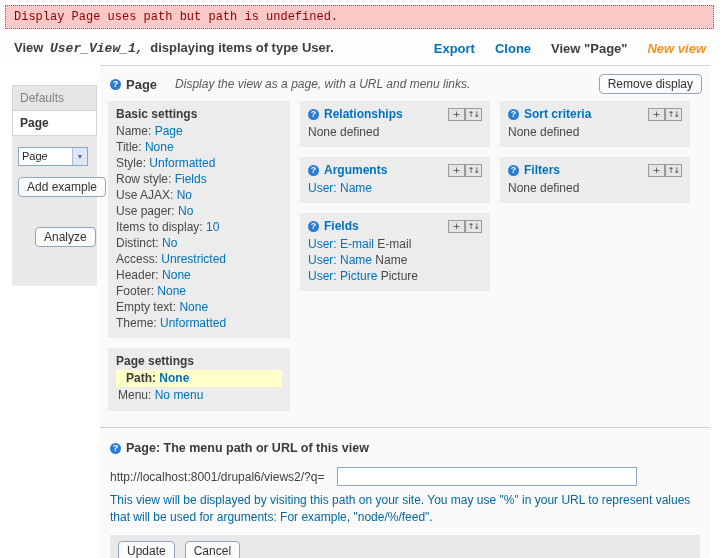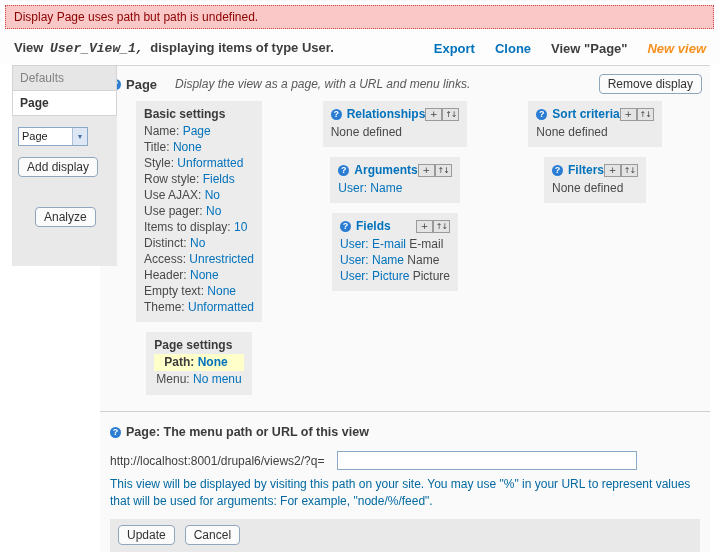--- a/index.html
+++ b/index.html
@@ -16,20 +16,21 @@
   .link { color: #0272bc; }
 
   
   .error-msg {
     margin: 5px 6px 0 5px;
     background: #fbc8c8;
     border: 1px dotted #cc4444;
     color: #8c0000;
     padding: 4px 8px;
     font-size: 12px;
+    font-family: Liberation Mono, monospace;
   }
 
   
   .view-header {
     display: flex;
     justify-content: space-between;
     align-items: center;
     padding: 11px 14px 7px 14px;
     background: #fdfdfd;
   }
@@ -37,21 +38,21 @@
   .view-title .vname { font-style: italic; margin: 0 3px; font-family: Liberation Mono, monospace; }
   .header-links { display: flex; gap: 20px; align-items: center; font-size: 13px; }
   .header-links .blue-link { color: #0272bc; font-weight: bold; }
   .header-links .dark-link { color: #3e3e3e; font-weight: bold; }
   .header-links .orange-link { color: #f6911e; font-weight: bold; font-style: italic; }
 
   
   .views-edit { margin: 2px 10px 0 12px; position: relative; }
 
   
-  .sidebar { position: absolute; left: 0; top: 0; width: 105px; }
+  .sidebar { position: absolute; left: 0; top: 20px; width: 85px; }
   .tab {
     padding: 5px 7px;
     border: 1px solid #d4d4d4;
     background: #e6e6e6;
     color: #828282;
     cursor: pointer;
   }
   .tab + .tab { border-top: none; }
   .tab.active {
     background: #ffffff;
@@ -110,21 +111,21 @@
     border-radius: 6px;
     background: #2b7cd3;
     color: #fff;
     font-size: 9px; font-weight: bold;
     text-align: center; line-height: 11px;
     margin-right: 5px;
     vertical-align: 1px;
   }
 
   .columns { display: flex; gap: 10px; padding: 0 8px 6px 8px; align-items: flex-start; }
-  .col { display: flex; flex-direction: column; align-items: center; }
+  .col { display: flex; flex-direction: column; }
   .col-1 { width: 182px; }
   .col-2 { width: 190px; }
   .col-3 { width: 190px; }
 
   .box { background: #ececec; padding: 6px 8px 7px 8px; margin-bottom: 10px; }
   .box-title { font-weight: bold; color: #3b3b3b; margin-bottom: 2px; }
   .setting-row { line-height: 16px; white-space: nowrap; }
   .setting-row .lbl { color: #494949; }
 
   .section-head { display: flex; align-items: center; margin-bottom: 3px; }
@@ -197,21 +198,21 @@
 <div class="views-edit">
 
   <div class="sidebar">
     <div class="tab">Defaults</div>
     <div class="tab active">Page</div>
     <div class="sidebar-panel">
       <div class="select">
         <span class="select-text">Page</span>
         <span class="select-arrow">▼</span>
       </div>
-      <button class="btn add-display-btn">Add display</button>
+      <button class="btn add-display-btn">Add example</button>
       <div><button class="btn analyze-btn">Analyze</button></div>
     </div>
   </div>
 
   <div class="content">
 
     <div class="display-header">
       <span class="qicon">?</span>
       <span class="dtitle">Page</span>
       <span class="ddesc">Display the view as a page, with a URL and menu links.</span>
@@ -226,20 +227,21 @@
           <div class="setting-row"><span class="lbl">Name:</span> <a class="link">Page</a></div>
           <div class="setting-row"><span class="lbl">Title:</span> <a class="link">None</a></div>
           <div class="setting-row"><span class="lbl">Style:</span> <a class="link">Unformatted</a></div>
           <div class="setting-row"><span class="lbl">Row style:</span> <a class="link">Fields</a></div>
           <div class="setting-row"><span class="lbl">Use AJAX:</span> <a class="link">No</a></div>
           <div class="setting-row"><span class="lbl">Use pager:</span> <a class="link">No</a></div>
           <div class="setting-row"><span class="lbl">Items to display:</span> <a class="link">10</a></div>
           <div class="setting-row"><span class="lbl">Distinct:</span> <a class="link">No</a></div>
           <div class="setting-row"><span class="lbl">Access:</span> <a class="link">Unrestricted</a></div>
           <div class="setting-row"><span class="lbl">Header:</span> <a class="link">None</a></div>
+          <div class="setting-row"><span class="lbl">Footer:</span> <a class="link">None</a></div>
           <div class="setting-row"><span class="lbl">Empty text:</span> <a class="link">None</a></div>
           <div class="setting-row"><span class="lbl">Theme:</span> <a class="link">Unformatted</a></div>
         </div>
 
         <div class="box">
           <div class="box-title">Page settings</div>
           <div class="path-row"><span class="lbl">Path:</span> <a class="link">None</a></div>
           <div class="menu-row"><span class="lbl">Menu:</span> <a class="link">No menu</a></div>
         </div>
       </div>

